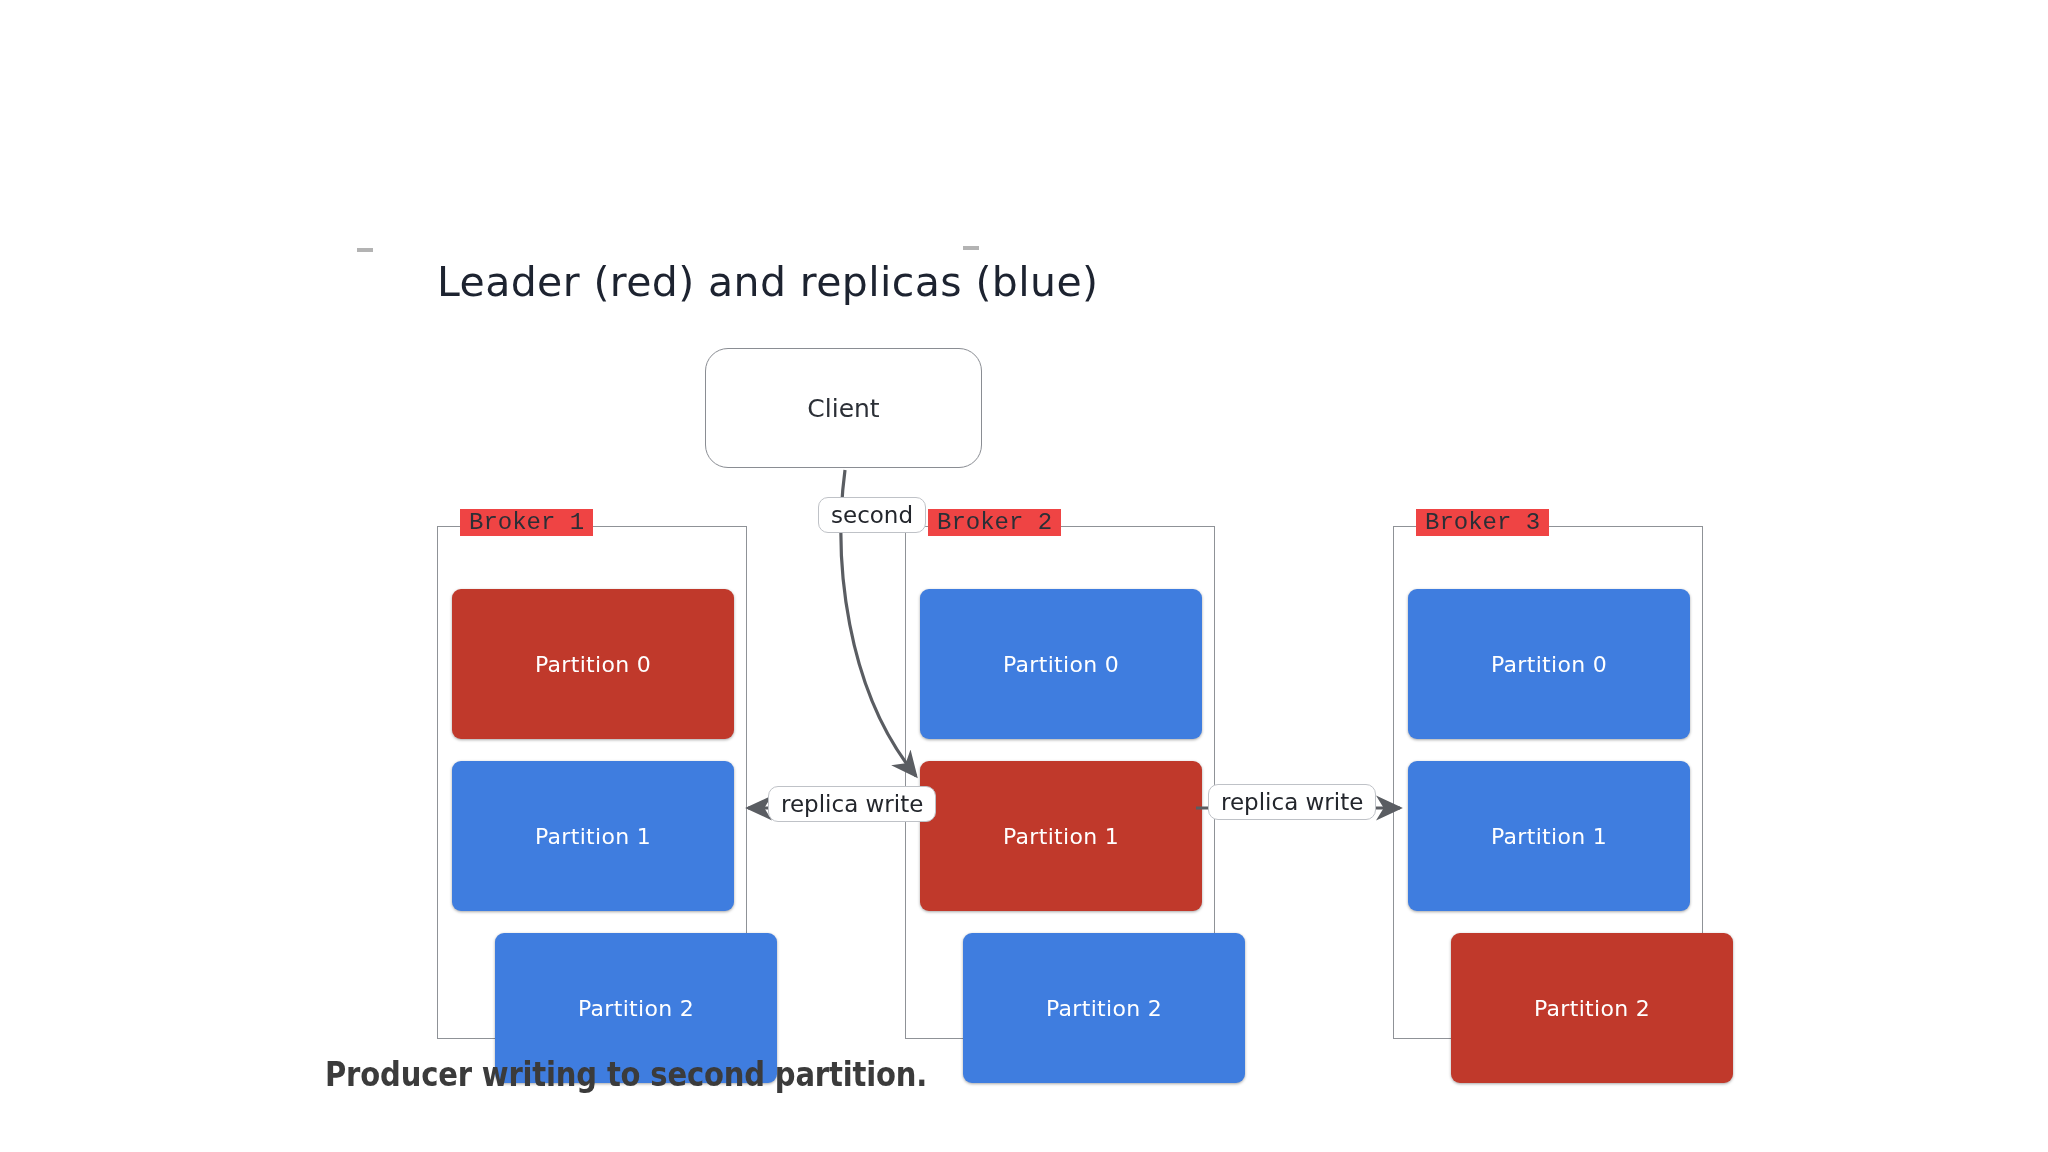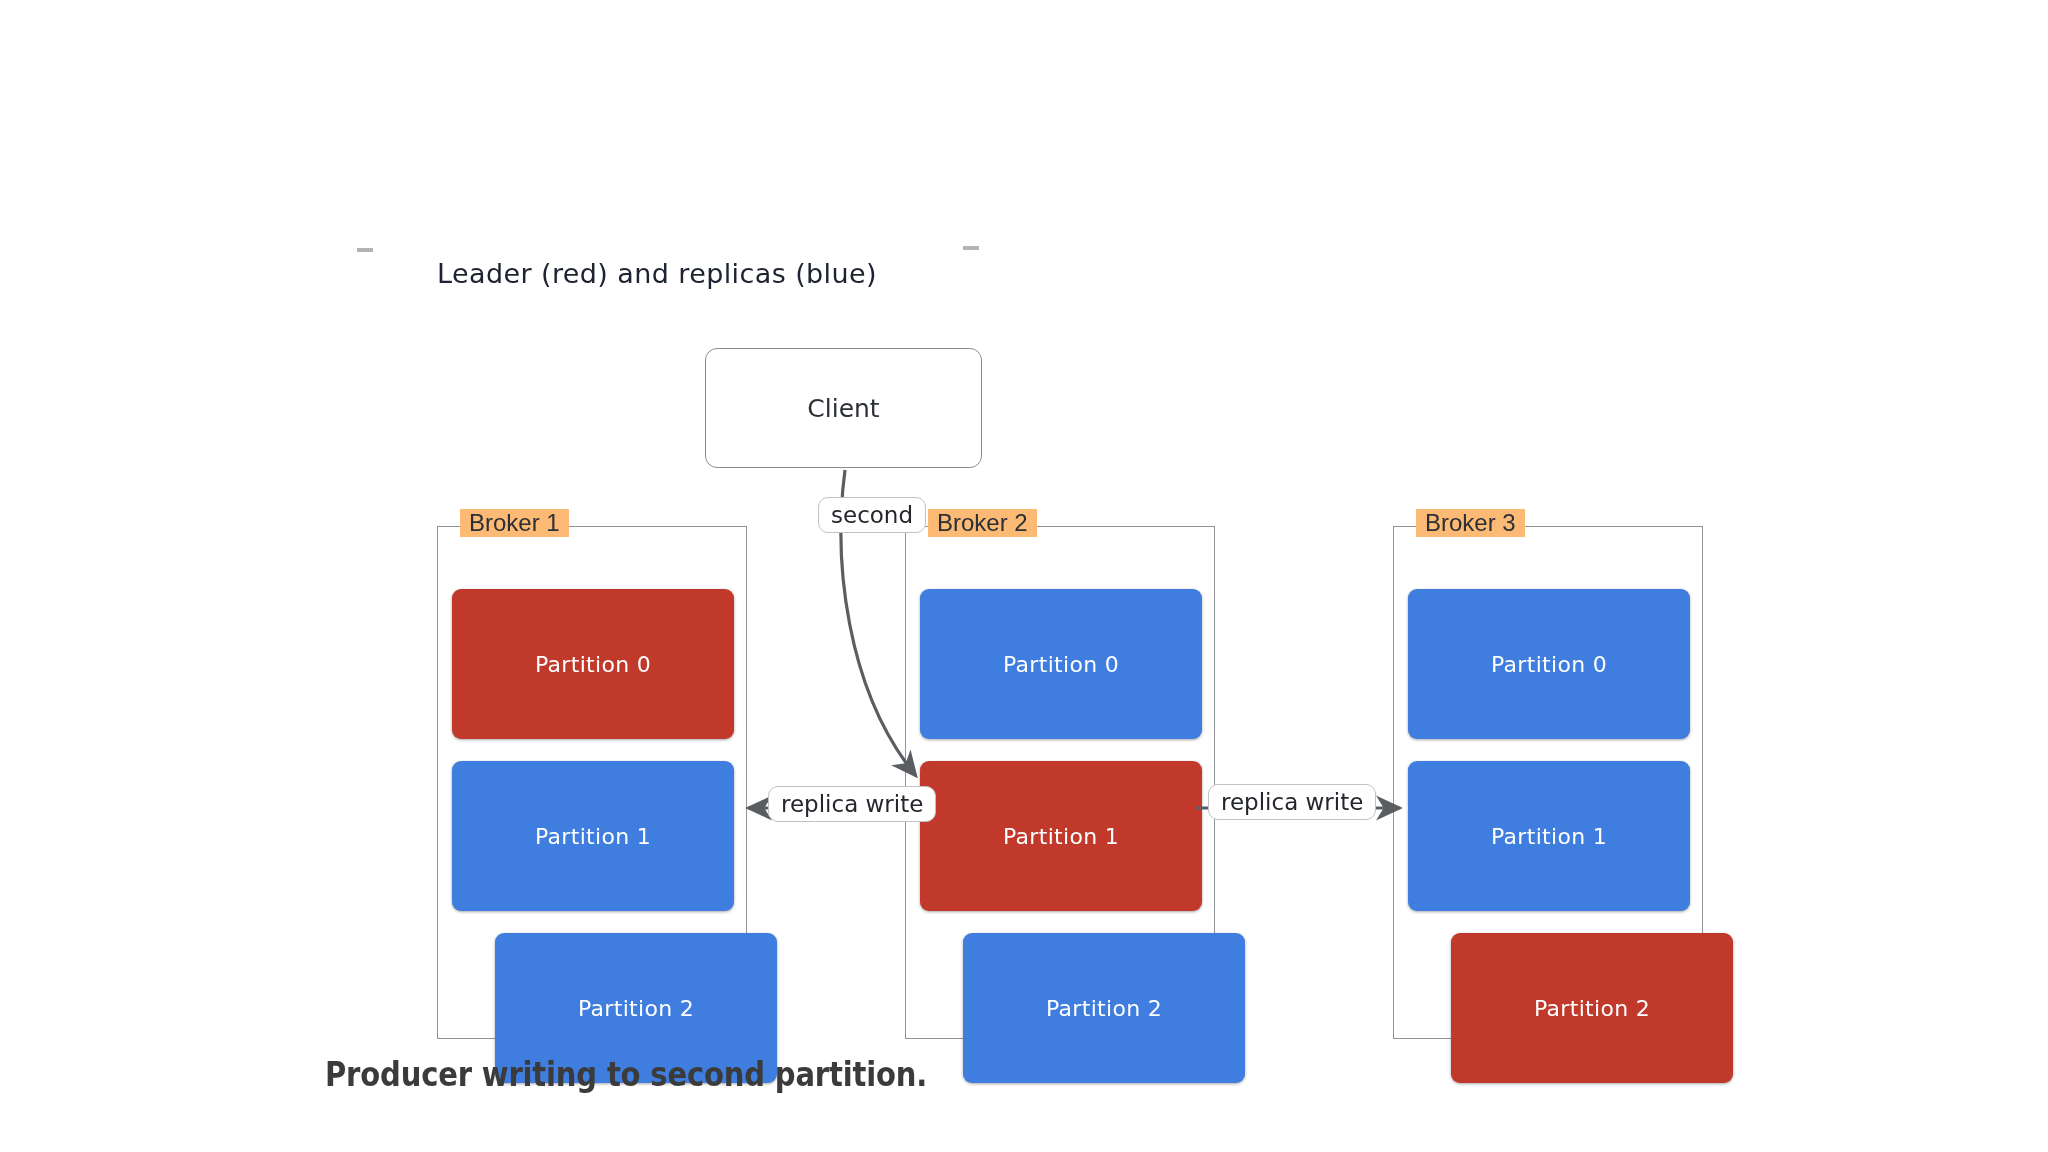--- a/index.html
+++ b/index.html
@@ -31,36 +31,36 @@
     background: #9a9a9a;
     opacity: .75;
   }
 
   
   #diagram-title {
     position: absolute;
     left: 437px;
     top: 258px;
     font-family: "DejaVu Sans", sans-serif;
-    font-size: 27px;
+    font-size: 41px;
     font-weight: 400;
     letter-spacing: .4px;
     color: #1d2330;
     white-space: nowrap;
   }
 
   
   #client-box {
     position: absolute;
     left: 705px;
     top: 348px;
     width: 277px;
     height: 120px;
     border: 1.6px solid #8a8d93;
-    border-radius: 12px;
+    border-radius: 23px;
     background: #ffffff;
     box-sizing: border-box;
     display: flex;
     align-items: center;
     justify-content: center;
   }
   #client-box .client-label {
     font-size: 25px;
     color: #2b2f36;
     font-family: "DejaVu Sans", sans-serif;
@@ -77,25 +77,25 @@
     background: transparent;
   }
   #broker-1 { left: 437px; }
   #broker-2 { left: 905px; }
   #broker-3 { left: 1393px; padding-left: 31px; }
 
   .broker-legend {
     position: absolute;
     top: -18px;
     left: 22px;
-    background: #fdba74;
+    background: #ef4444;
     padding: 0 9px;
     font-size: 24px;
     color: #2b2f36;
-    font-family: Liberation Sans, sans-serif;
+    font-family: Liberation Mono, monospace;
     white-space: nowrap;
   }
 
   
   .partitions {
     position: absolute;
     left: 14px;
     top: 62px;
     width: 282px;
   }

